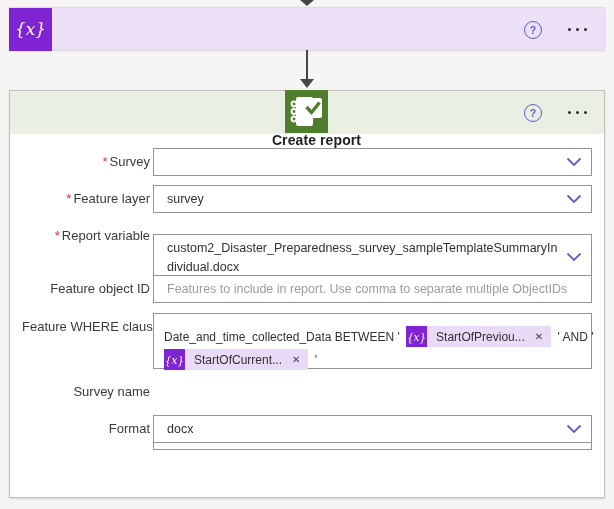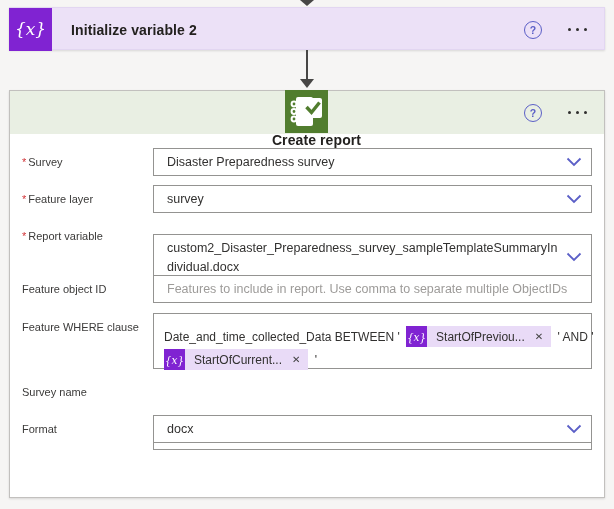--- a/index.html
+++ b/index.html
@@ -28,21 +28,21 @@
   #icon-survey123{background:#517d2e;}
   .fx-glyph{color:#fff;font-family:"DejaVu Serif",serif;font-style:italic;font-size:17px;line-height:1;}
   .card-title{margin-left:19px;font-size:14px;font-weight:600;color:#23211f;letter-spacing:.1px;}
   .header-controls{position:absolute;right:15px;top:0;height:100%;display:flex;align-items:center;gap:24px;}
   .help-icon{width:16px;height:16px;border:1.3px solid #5b5fc7;border-radius:50%;
     color:#5b5fc7;font-size:10.5px;font-weight:700;display:flex;align-items:center;justify-content:center;cursor:pointer;}
   .dots{display:flex;gap:5px;align-items:center;cursor:pointer;padding:4px 2px;}
   .dots i{width:3px;height:3px;border-radius:50%;background:#2f2e2d;}
   
   .row{position:absolute;left:0;right:0;}
-  .flabel{position:absolute;left:12px;top:0;width:128px;font-size:11px;color:#3b3a39;line-height:28px;white-space:nowrap;}
+  .flabel{position:absolute;left:12px;top:0;width:128px;font-size:13px;color:#3b3a39;line-height:28px;white-space:nowrap;text-align:right;}
   .req{color:#d13438;margin-right:2px;}
   .fbox{position:absolute;left:143px;right:12px;top:0;box-sizing:border-box;
     border:1px solid #949391;background:#fff;font-size:12.5px;color:#323130;}
   .fbox.single{height:28px;display:flex;align-items:center;padding:0 30px 0 13px;}
   .fbox.dd{cursor:pointer;}
   .chevron{position:absolute;right:9px;top:50%;margin-top:-5px;pointer-events:none;}
   .fbox input{border:none;outline:none;width:100%;font-family:"Liberation Sans",sans-serif;
     font-size:12.5px;color:#323130;background:transparent;padding:0;}
   .fbox input::placeholder{color:#9d9b99;}
   .multiline{padding:4px 30px 4px 13px;line-height:19px;word-break:break-all;margin-top:12px;}
@@ -64,21 +64,20 @@
 
 <div id="stage">
 
   <div class="arrowhead" id="arrow-top"></div>
 
   <div class="card" id="card-variable">
     <div class="card-header">
       <div class="conn-icon" id="icon-variable">
         <span class="fx-glyph">{x}</span>
       </div>
-      <span class="card-title">Initialize variable 2</span>
       <div class="header-controls">
         <span class="help-icon">?</span>
         <span class="dots">
             <i></i>
             <i></i>
             <i></i>
           </span>
       </div>
     </div>
   </div>
@@ -105,21 +104,20 @@
             <i></i>
             <i></i>
             <i></i>
           </span>
       </div>
     </div>
 
     <div class="row" style="top:57px;">
       <label class="flabel"><span class="req">*</span><span>Survey</span></label>
       <div class="fbox single dd">
-        <span>Disaster Preparedness survey</span>
         <svg class="chevron" width="16" height="10" viewBox="0 0 16 10">
             <path d="M1.5 1.5 L8 8 L14.5 1.5" fill="none" stroke="#5b5fc7" stroke-width="1.8"></path>
           </svg>
       </div>
     </div>
 
     <div class="row" style="top:94px;">
       <label class="flabel"><span class="req">*</span><span>Feature layer</span></label>
       <div class="fbox single dd">
         <span>survey</span>

